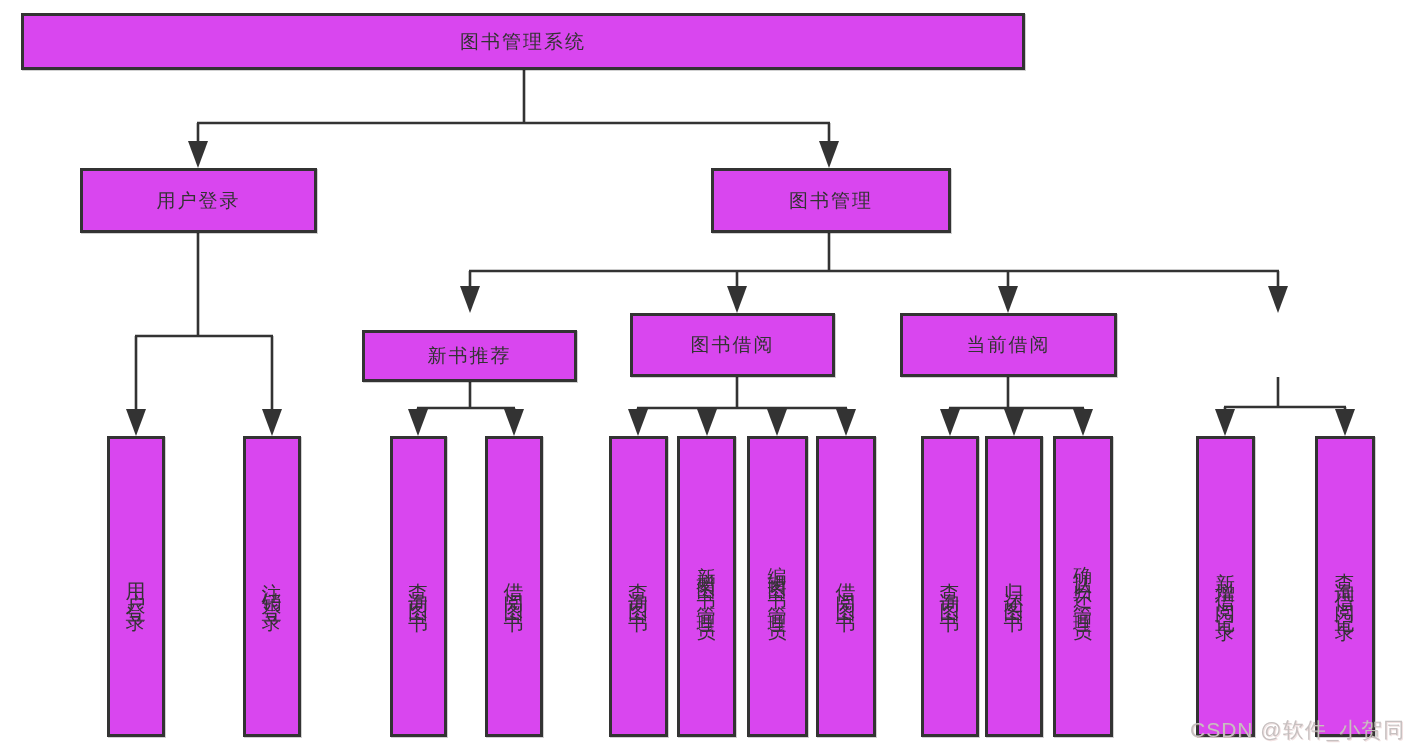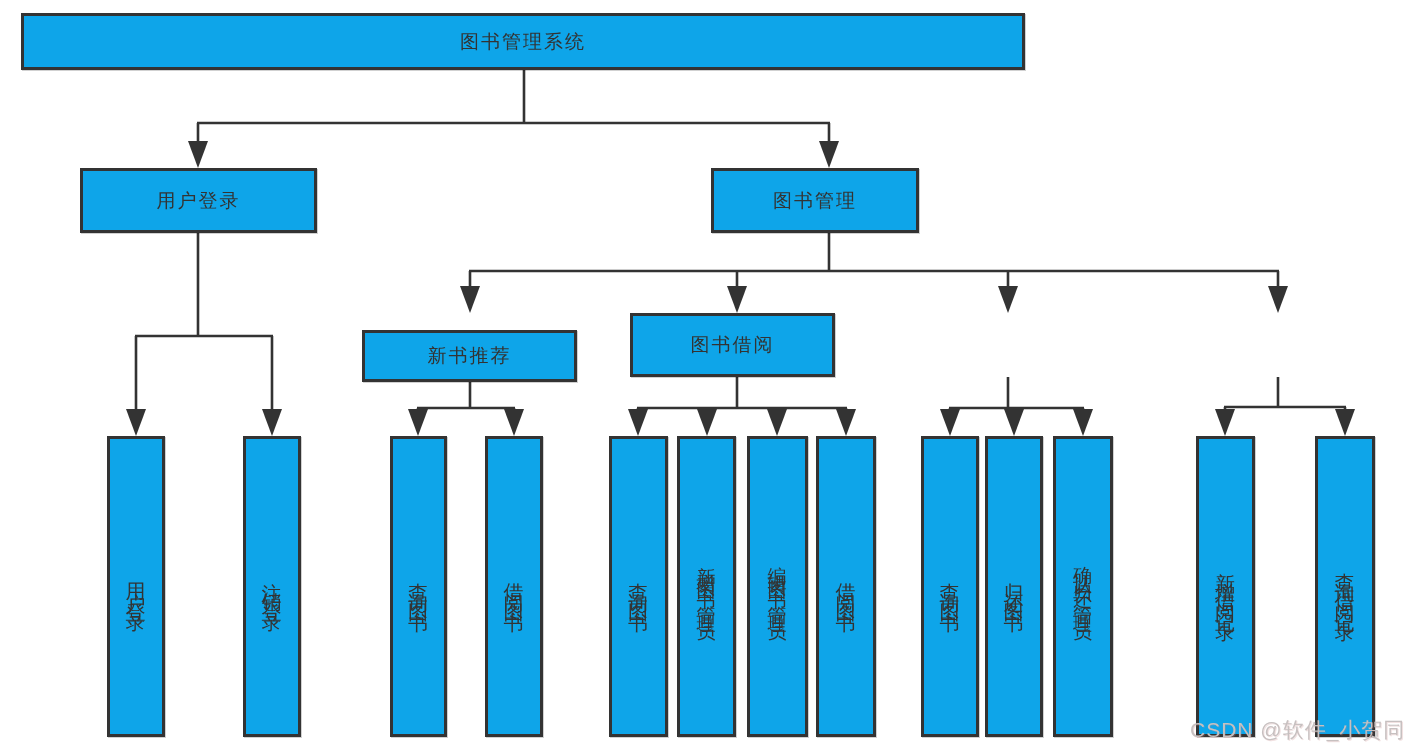--- a/index.html
+++ b/index.html
@@ -17,21 +17,21 @@
   }
   .connectors {
     position: absolute;
     left: 0;
     top: 0;
     z-index: 1;
   }
   .box {
     position: absolute;
     box-sizing: border-box;
-    background: #0ea5e9;
+    background: #d946ef;
     border: 3px solid #333333;
     color: #333333;
     display: flex;
     align-items: center;
     justify-content: center;
     z-index: 2;
     box-shadow: 1px 1px 0 rgba(0,0,0,0.18);
   }
   .hbox {
     font-size: 19px;
@@ -105,24 +105,25 @@
       <polygon points="1004,409 1024,409 1014,436"></polygon>
       <polygon points="1073,409 1093,409 1083,436"></polygon>
       <polygon points="1215,409 1235,409 1225,436"></polygon>
       <polygon points="1335,409 1355,409 1345,436"></polygon>
     </g>
   </svg>
 
   <div class="box hbox" style="left:21px; top:13px; width:1004px; height:57px;">图书管理系统</div>
 
   <div class="box hbox" style="left:80px; top:168px; width:237px; height:65px;">用户登录</div>
-  <div class="box hbox" style="left:711px; top:168px; width:208px; height:65px;">图书管理</div>
+  <div class="box hbox" style="left:711px; top:168px; width:240px; height:65px;">图书管理</div>
 
   <div class="box hbox" style="left:362px; top:330px; width:215px; height:52px;">新书推荐</div>
   <div class="box hbox" style="left:630px; top:313px; width:205px; height:64px;">图书借阅</div>
+  <div class="box hbox" style="left:900px; top:313px; width:217px; height:64px;">当前借阅</div>
 
   <div class="box vbox" style="left:107px; top:436px; width:58px; height:301px;">用户登录</div>
   <div class="box vbox" style="left:243px; top:436px; width:58px; height:301px;">注销登录</div>
 
   <div class="box vbox" style="left:390px; top:436px; width:57px; height:301px;">查询图书</div>
   <div class="box vbox" style="left:485px; top:436px; width:58px; height:301px;">借阅图书</div>
 
   <div class="box vbox" style="left:609px; top:436px; width:59px; height:301px;">查询图书</div>
   <div class="box vbox long" style="left:677px; top:436px; width:59px; height:301px;">新增图书（管理员）</div>
   <div class="box vbox long" style="left:747px; top:436px; width:61px; height:301px;">编辑图书（管理员）</div>

